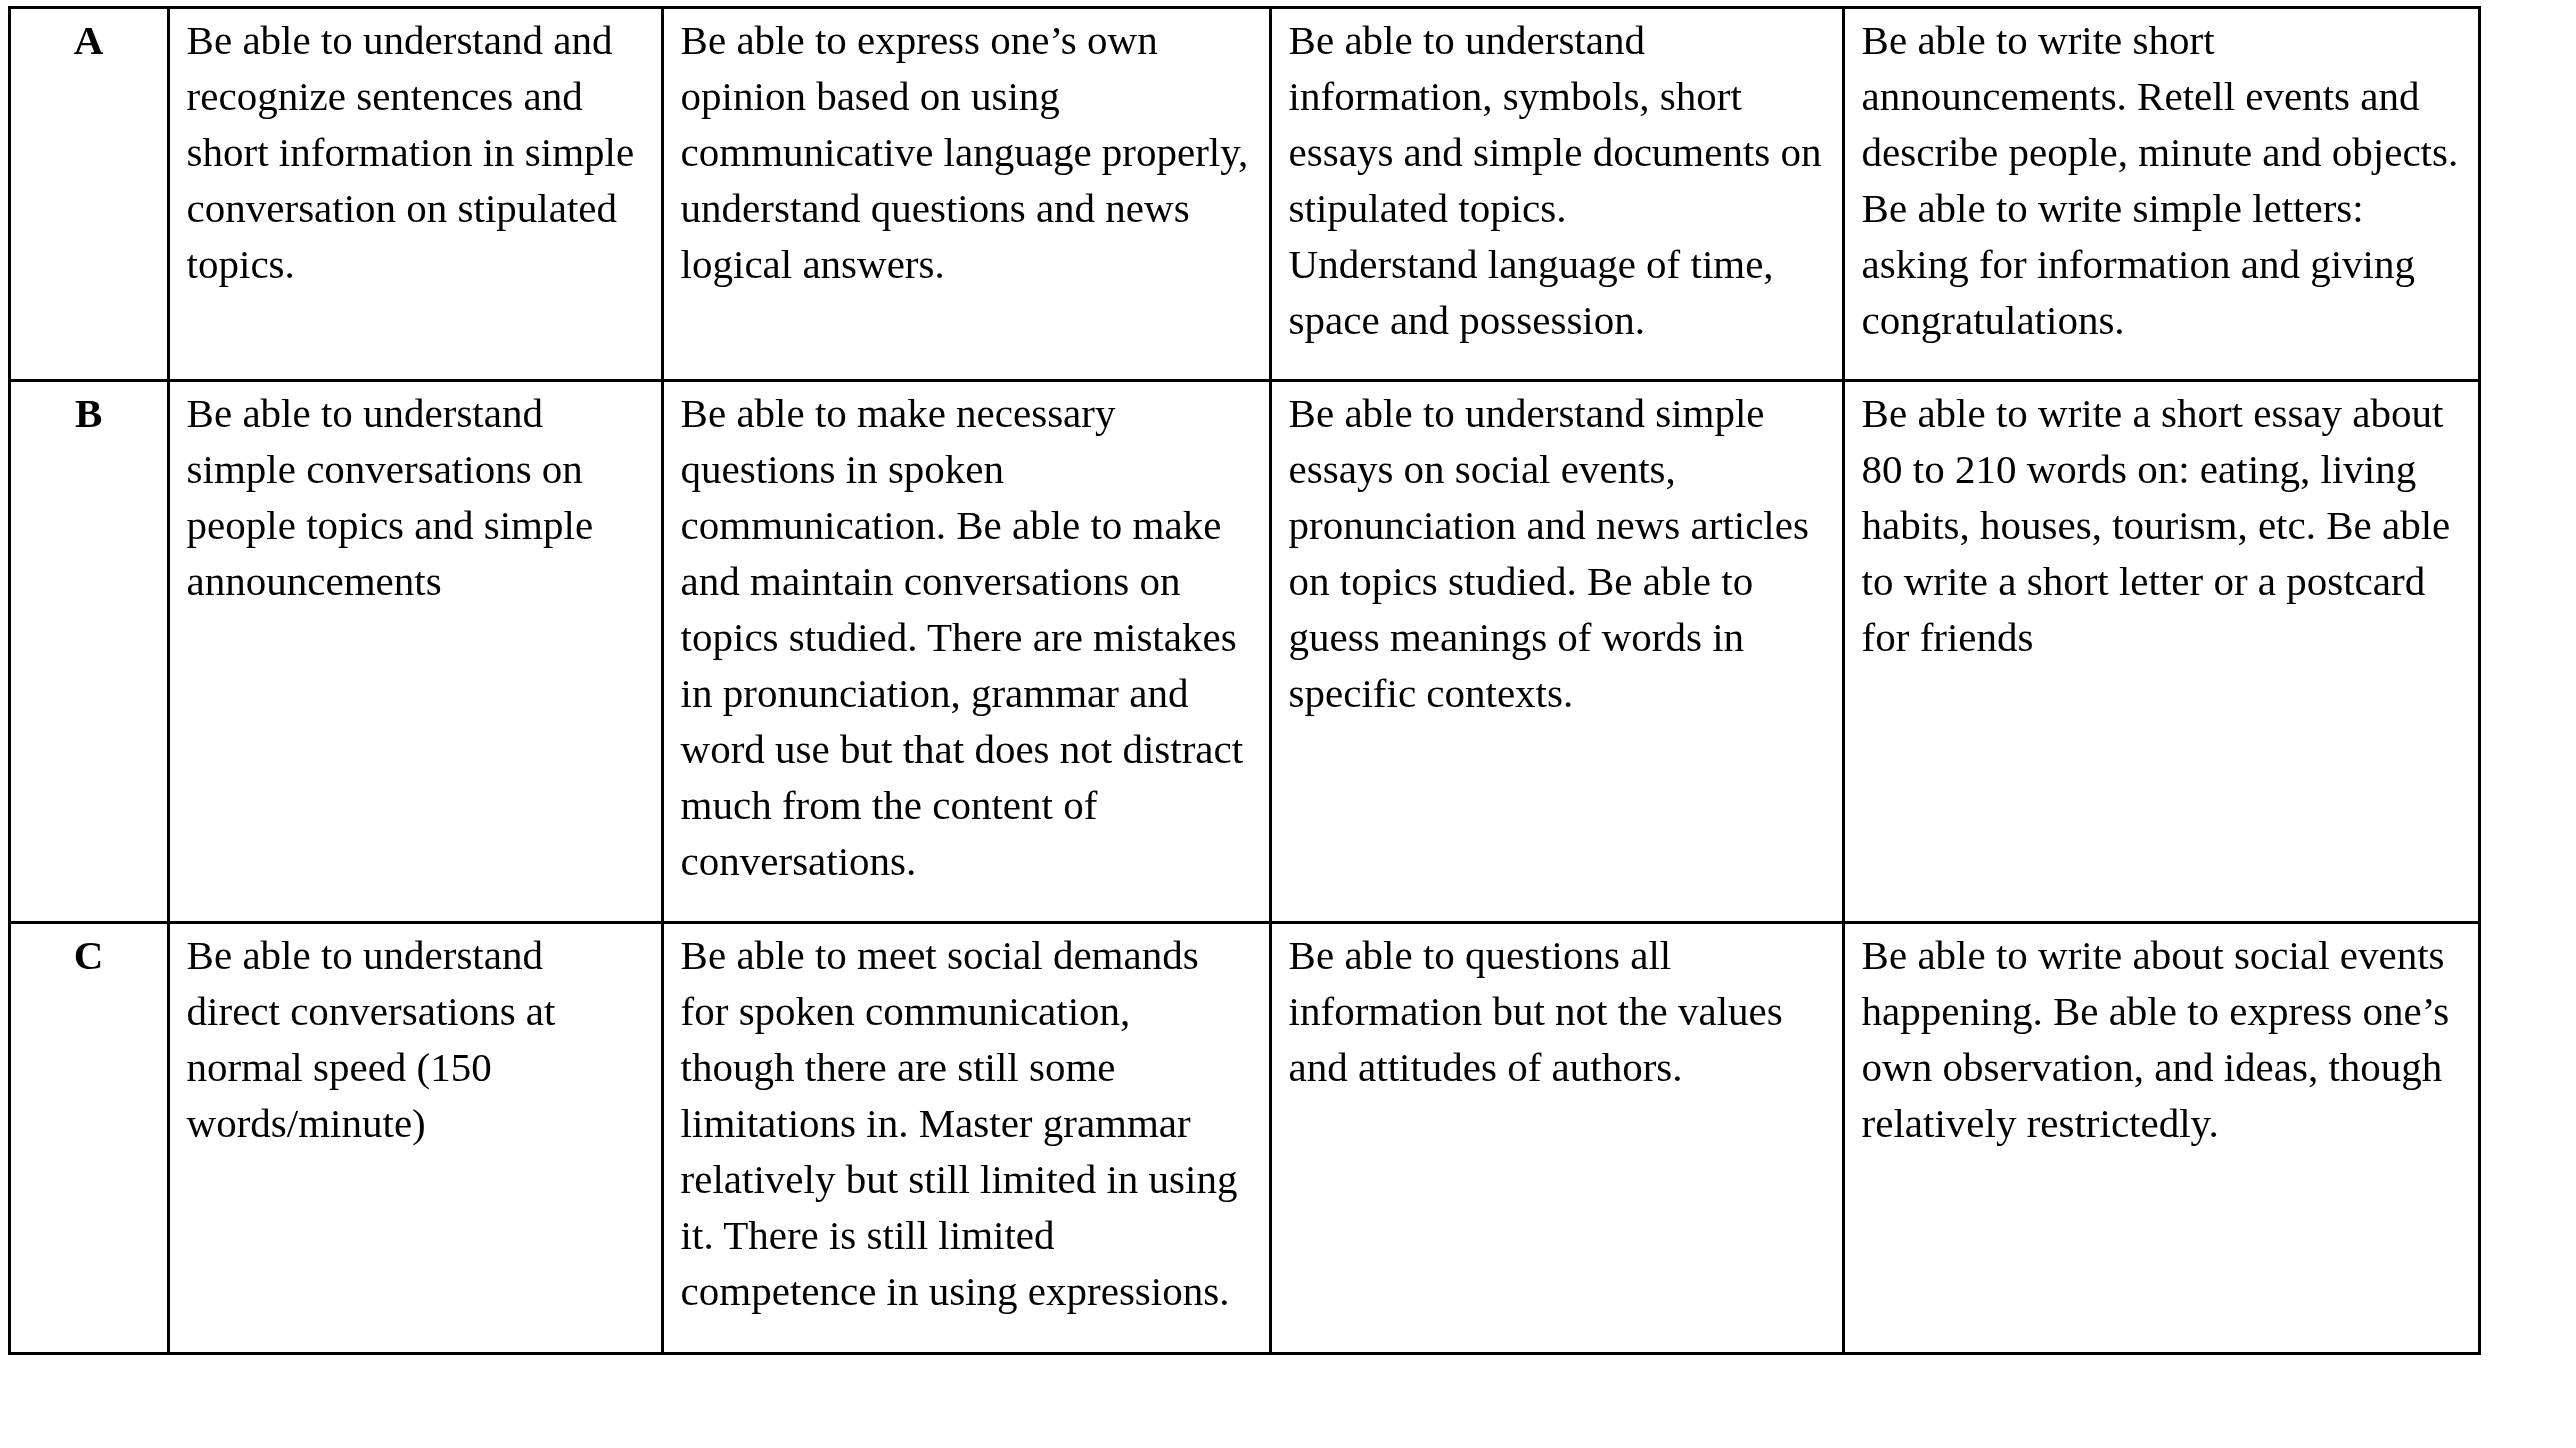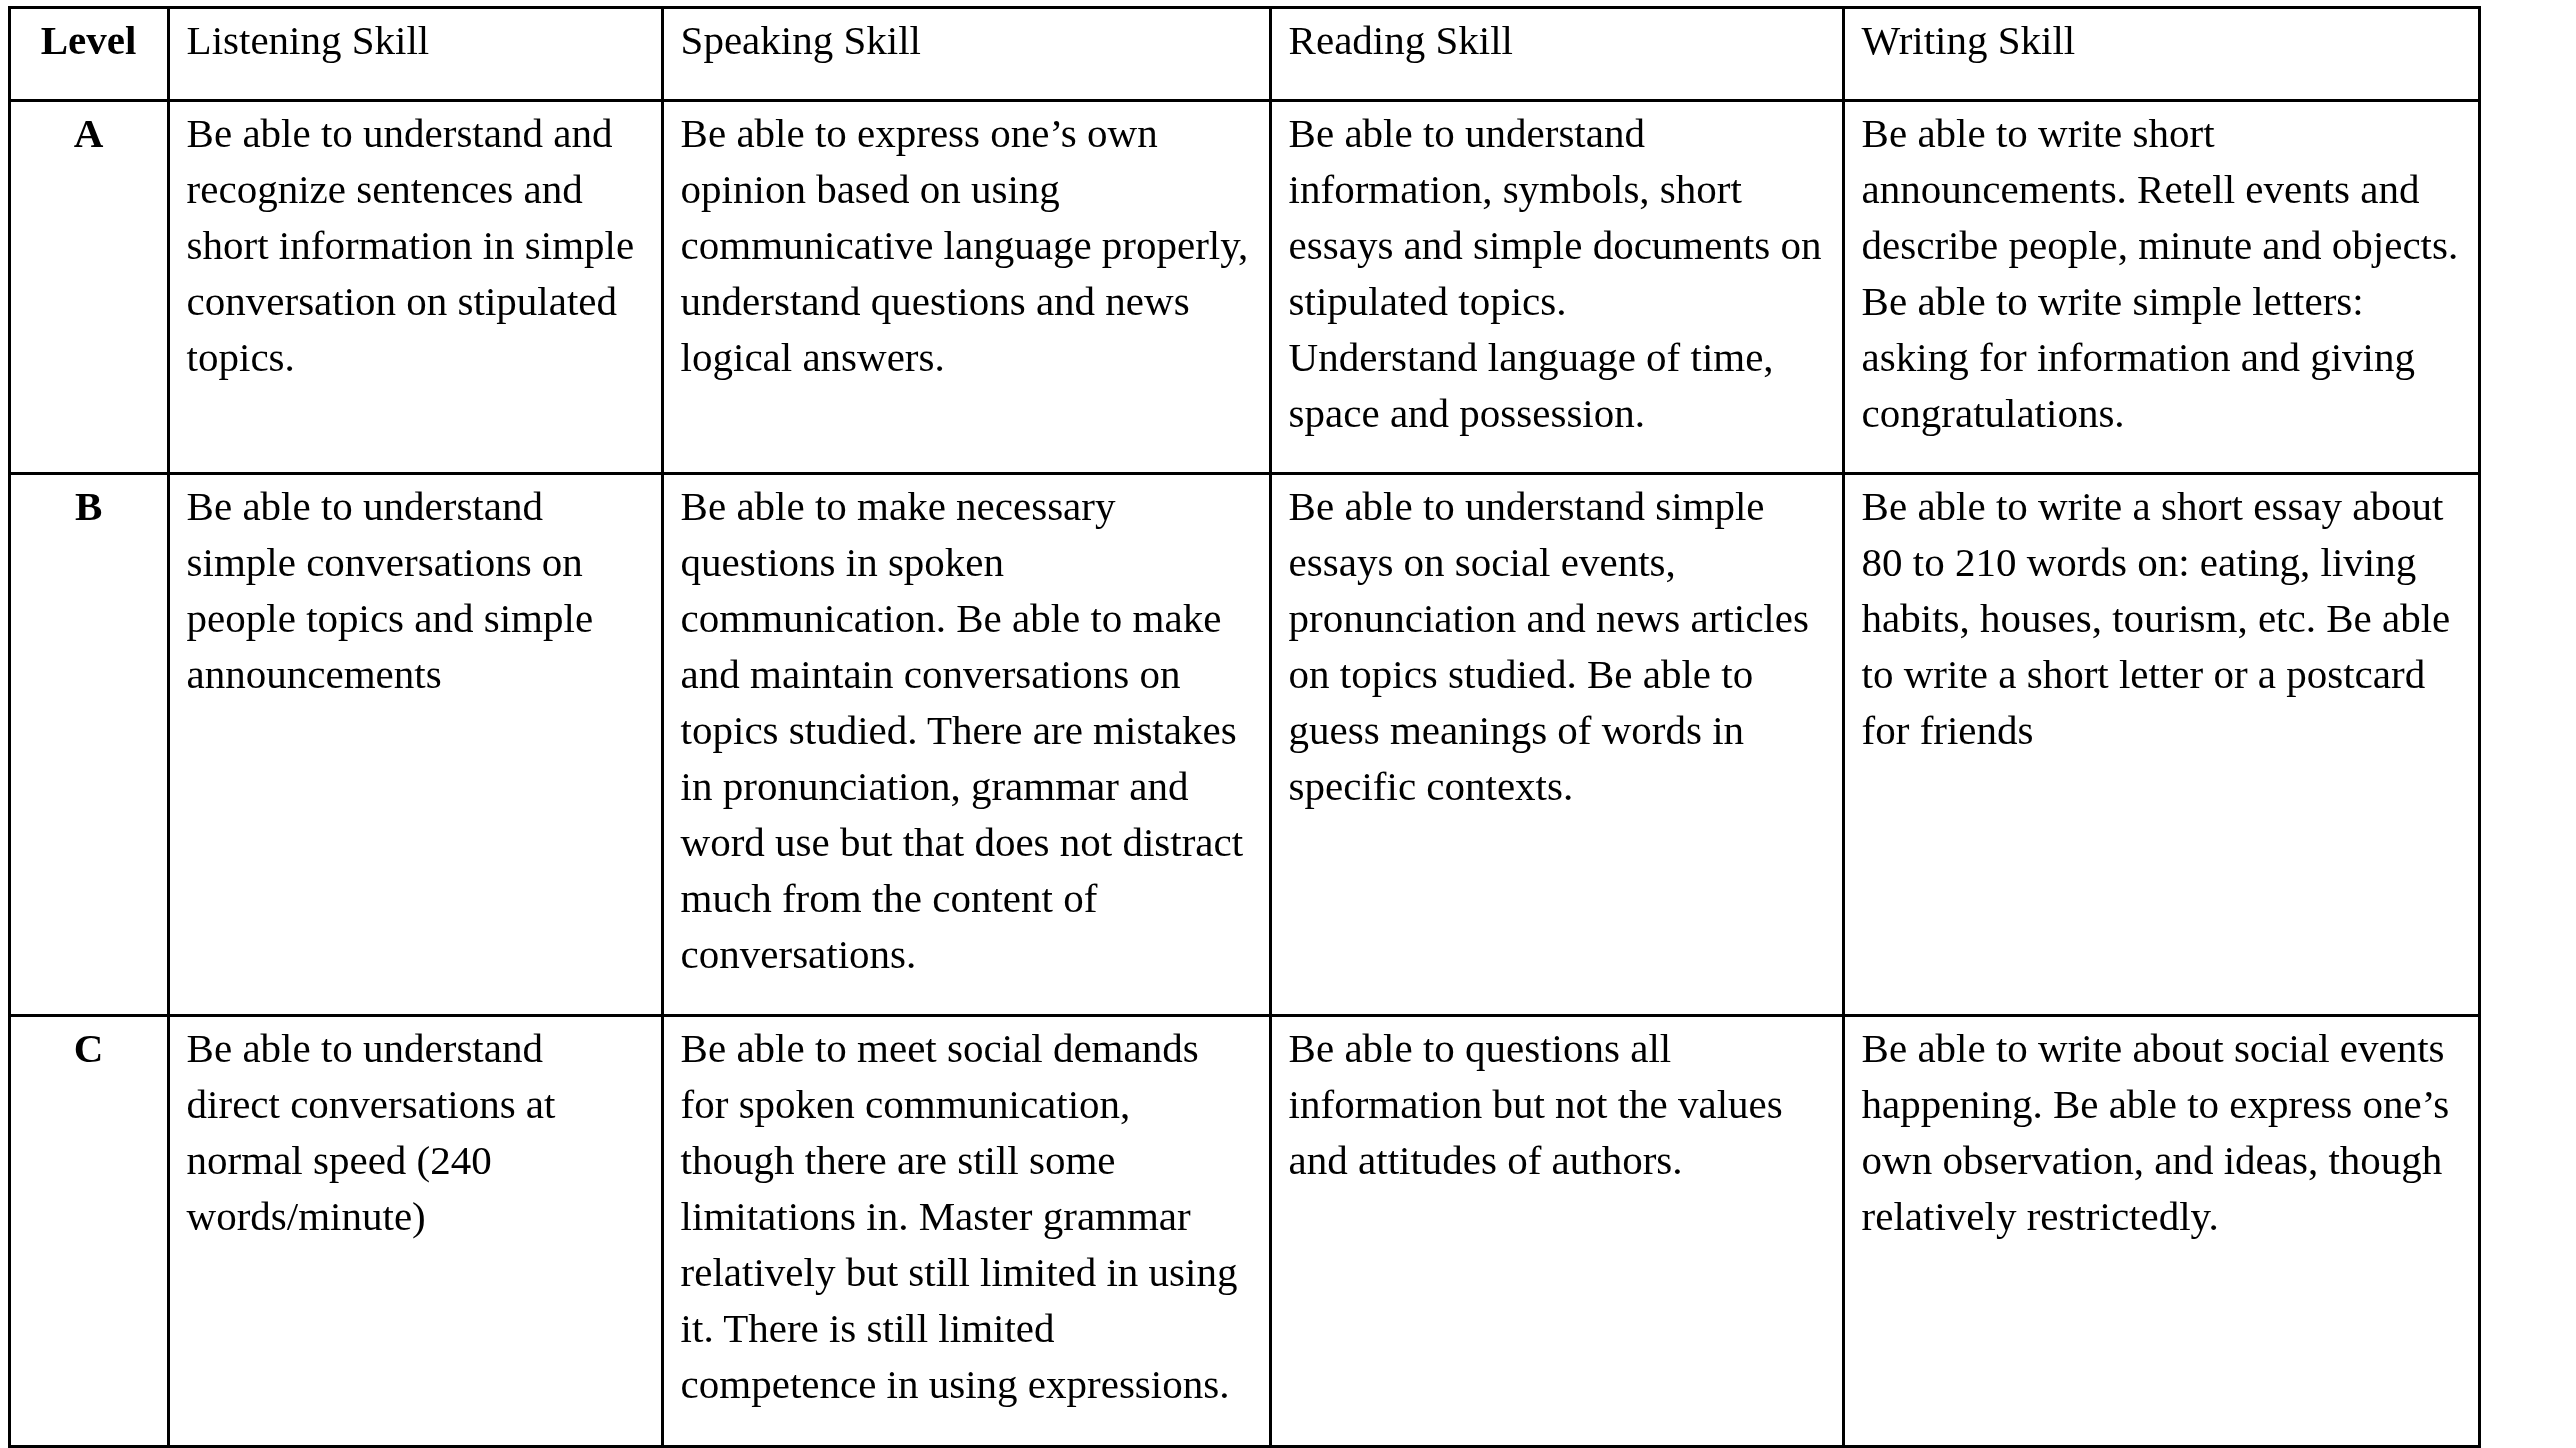--- a/index.html
+++ b/index.html
@@ -41,44 +41,37 @@
 
 <table id="skills-table">
   <colgroup>
     <col class="c-level">
       <col class="c-listen">
       <col class="c-speak">
       <col class="c-read">
       <col class="c-write">
   </colgroup>
   <tbody>
-      <tr class="r-head">
-    <th class="level-head">Level</th>
-    <th>Listening Skill</th>
-    <th>Speaking Skill</th>
-    <th>Reading Skill</th>
-    <th>Writing Skill</th>
-  </tr>
   <tr class="r-a">
     <td class="level-cell">A</td>
     <td>Be able to understand and recognize sentences and short information in simple conversation on stipulated topics.</td>
     <td>Be able to express one’s own opinion based on using communicative language properly, understand questions and news logical answers.</td>
     <td>Be able to understand information, symbols, short essays and simple documents on stipulated topics.
 Understand language of time, space and possession.</td>
     <td>Be able to write short announcements. Retell events and describe people, minute and objects. Be able to write simple letters: asking for information and giving congratulations.</td>
   </tr>
   <tr class="r-b">
     <td class="level-cell">B</td>
     <td>Be able to understand simple conversations on people topics and simple announcements</td>
     <td>Be able to make necessary questions in spoken communication. Be able to make and maintain conversations on topics studied. There are mistakes in pronunciation, grammar and word use but that does not distract much from the content of conversations.</td>
     <td>Be able to understand simple essays on social events, pronunciation and news articles on topics studied. Be able to guess meanings of words in specific contexts.</td>
     <td>Be able to write a short essay about 80 to 210 words on: eating, living habits, houses, tourism, etc. Be able to write a short letter or a postcard for friends</td>
   </tr>
   <tr class="r-c">
     <td class="level-cell">C</td>
-    <td>Be able to understand direct conversations at normal speed (240 words/minute)</td>
+    <td>Be able to understand direct conversations at normal speed (150 words/minute)</td>
     <td>Be able to meet social demands for spoken communication, though there are still some limitations in. Master grammar relatively but still limited in using it. There is still limited competence in using expressions.</td>
     <td>Be able to questions all information but not the values and attitudes of authors.</td>
     <td>Be able to write about social events happening. Be able to express one’s own observation, and ideas, though relatively restrictedly.</td>
   </tr>
 </tbody>
   </table>
 
 
 </body></html>

